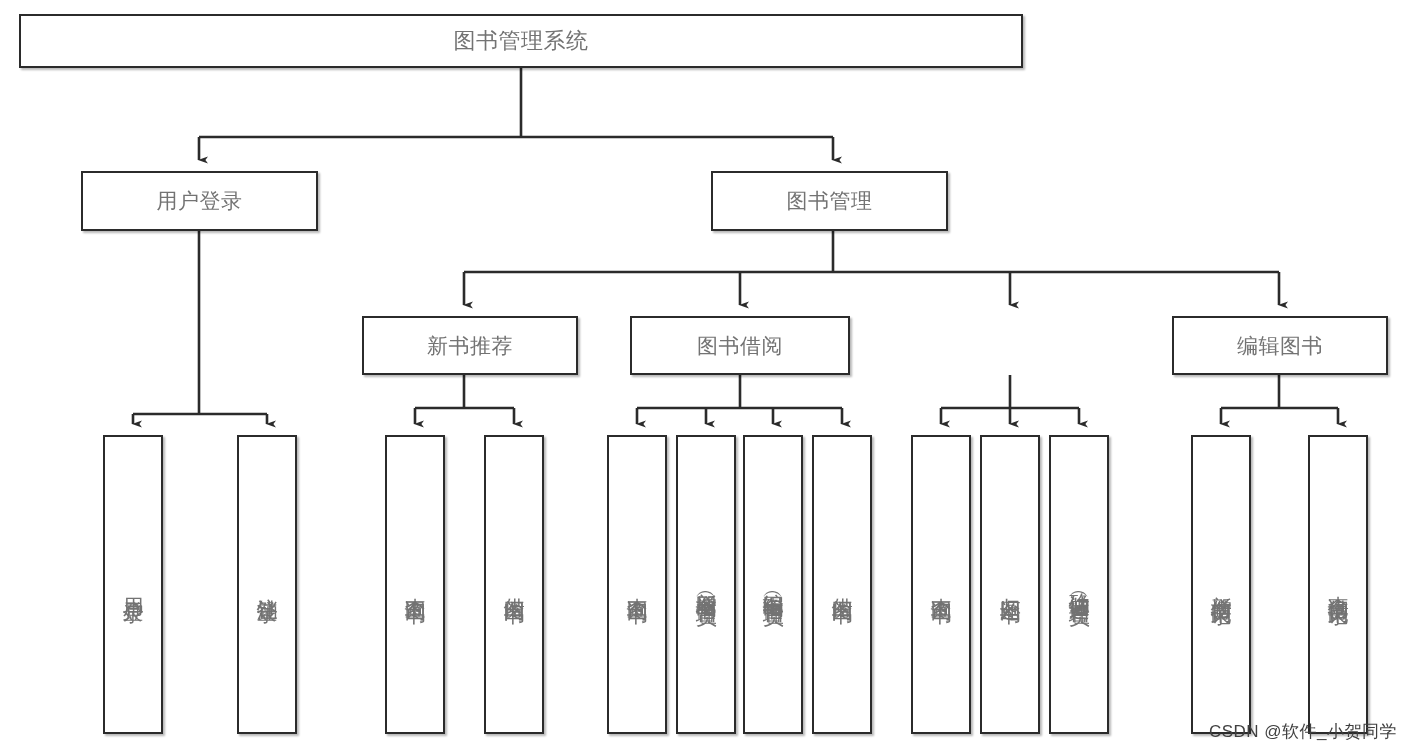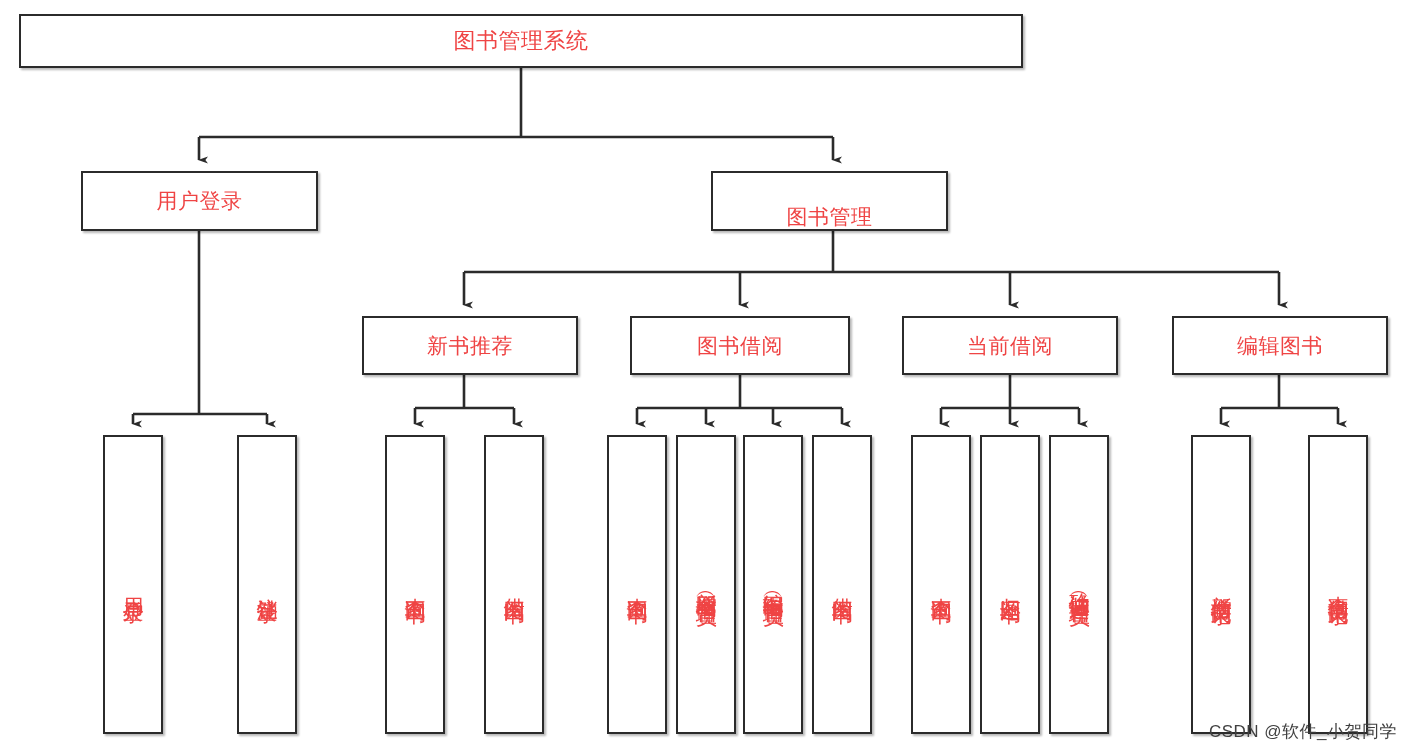--- a/index.html
+++ b/index.html
@@ -28,21 +28,21 @@
   }
   .node {
     position: absolute;
     box-sizing: border-box;
     background: #ffffff;
     border: 2px solid #2b2b2b;
     box-shadow: 2px 2px 2px rgba(0,0,0,0.28);
     display: flex;
     align-items: center;
     justify-content: center;
-    color: #ef4444;
+    color: #737373;
   }
   .node-h {
     font-size: 21px;
     letter-spacing: 0.5px;
     line-height: 1.2;
     white-space: nowrap;
   }
   .node-root {
     font-size: 22px;
   }
@@ -127,32 +127,29 @@
     </g>
   </svg>
 
   <div class="node node-h node-root" style="left:19px; top:14px; width:1004px; height:54px;">
     <span>图书管理系统</span>
   </div>
 
   <div class="node node-h" style="left:81px; top:171px; width:237px; height:60px;">
     <span>用户登录</span>
   </div>
-  <div class="node node-h" style="left:711px; top:171px; width:237px; height:60px;align-items:flex-end;">
+  <div class="node node-h" style="left:711px; top:171px; width:237px; height:60px;">
     <span>图书管理</span>
   </div>
 
   <div class="node node-h" style="left:362px; top:316px; width:216px; height:59px;align-items:center;">
     <span>新书推荐</span>
   </div>
   <div class="node node-h" style="left:630px; top:316px; width:220px; height:59px;text-align:right;">
     <span>图书借阅</span>
-  </div>
-  <div class="node node-h" style="left:902px; top:316px; width:216px; height:59px;">
-    <span>当前借阅</span>
   </div>
   <div class="node node-h" style="left:1172px; top:316px; width:216px; height:59px;">
     <span>编辑图书</span>
   </div>
 
   <div class="node node-v" style="left:103px; top:435px; width:60px; height:299px;">
     <span class="vtext">用户登录</span>
   </div>
   <div class="node node-v" style="left:237px; top:435px; width:60px; height:299px;">
     <span class="vtext">注销登录</span>

